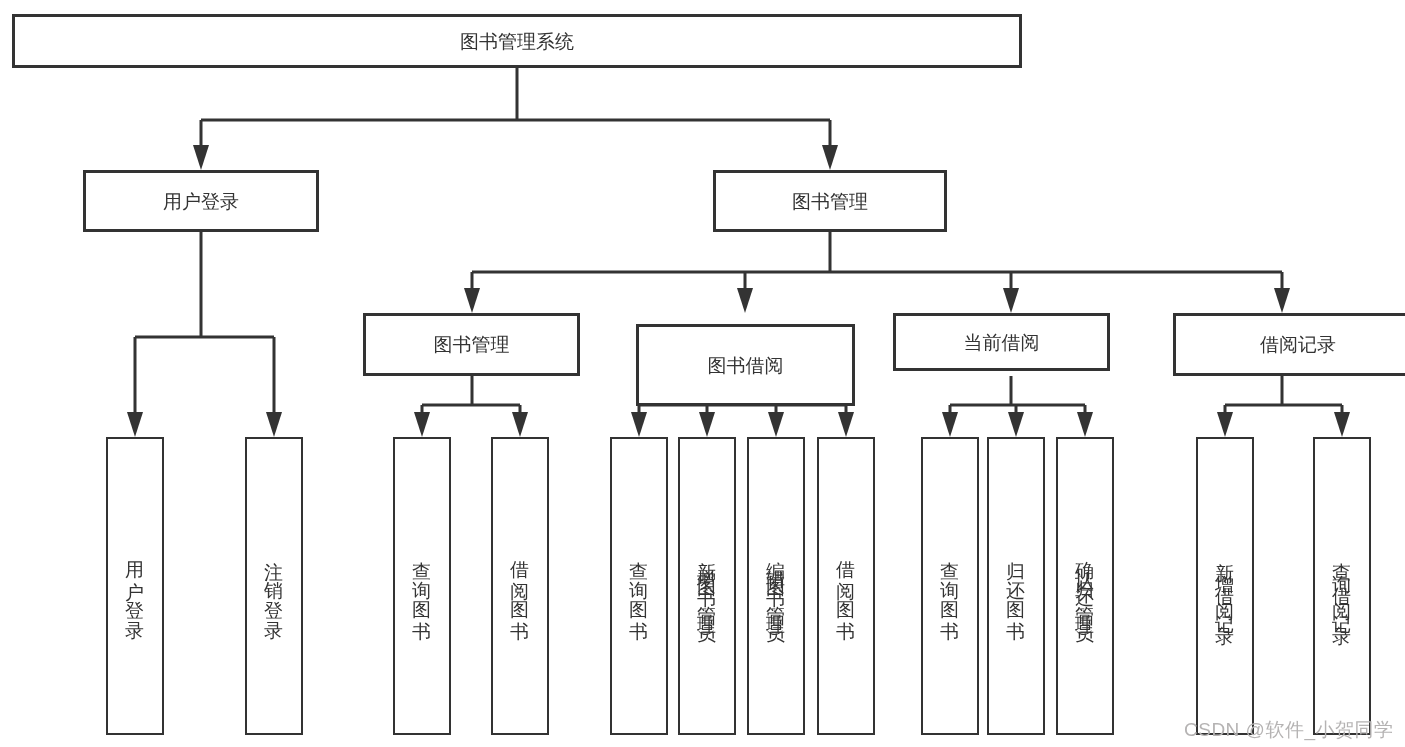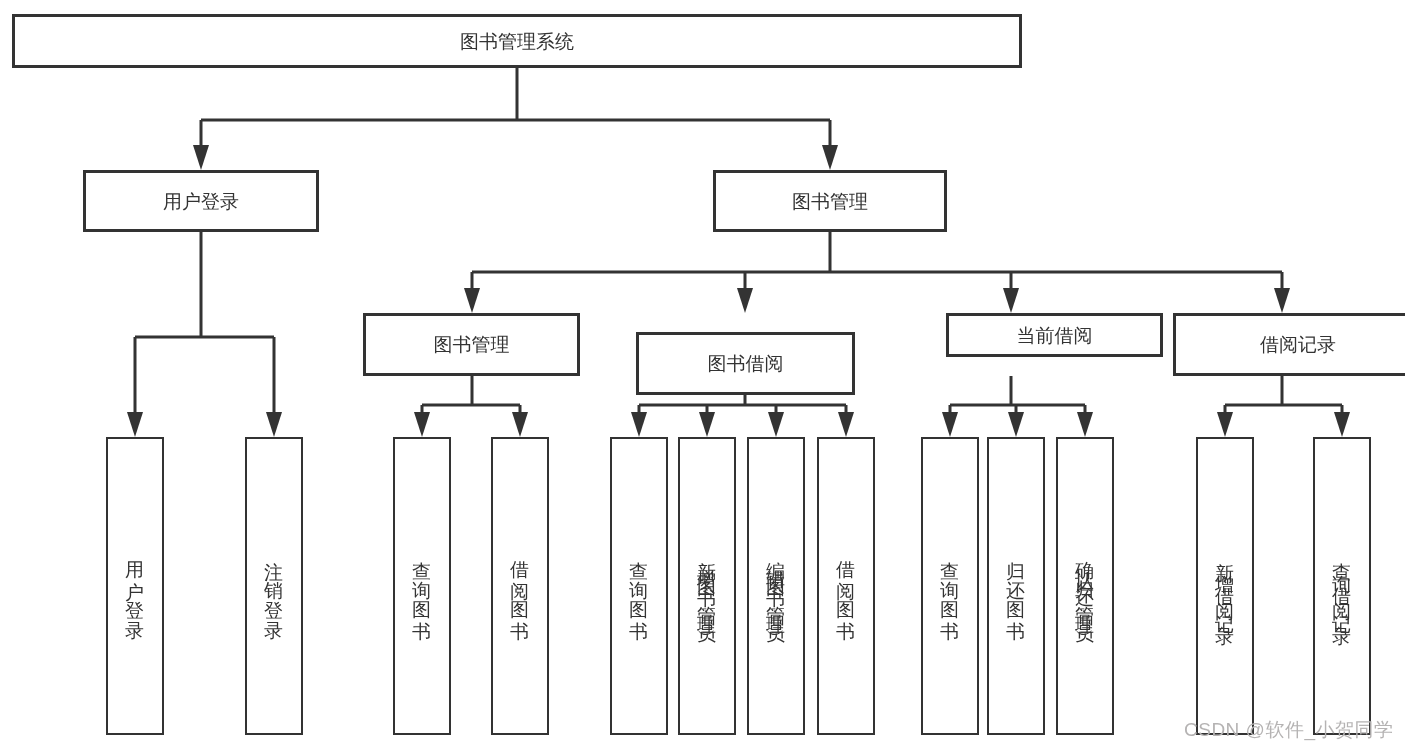--- a/index.html
+++ b/index.html
@@ -93,24 +93,24 @@
   <div class="node" style="left:83px;top:170px;width:236px;height:62px">
     <span>用户登录</span>
   </div>
   <div class="node" style="left:713px;top:170px;width:234px;height:62px">
     <span>图书管理</span>
   </div>
 
   <div class="node" style="left:363px;top:313px;width:217px;height:63px">
     <span>图书管理</span>
   </div>
-  <div class="node" style="left:636px;top:332px;width:219px;height:63px">
+  <div class="node" style="left:636px;top:324px;width:219px;height:82px">
     <span>图书借阅</span>
   </div>
-  <div class="node" style="left:946px;top:313px;width:217px;height:44px">
+  <div class="node" style="left:893px;top:313px;width:217px;height:58px">
     <span>当前借阅</span>
   </div>
   <div class="node" style="left:1173px;top:313px;width:250px;height:63px">
     <span>借阅记录</span>
   </div>
 
   <div class="node leaf" style="left:106px;top:437px;width:58px;height:298px">
     <span class="vtext vs">用户登录</span>
   </div>
   <div class="node leaf" style="left:245px;top:437px;width:58px;height:298px">

